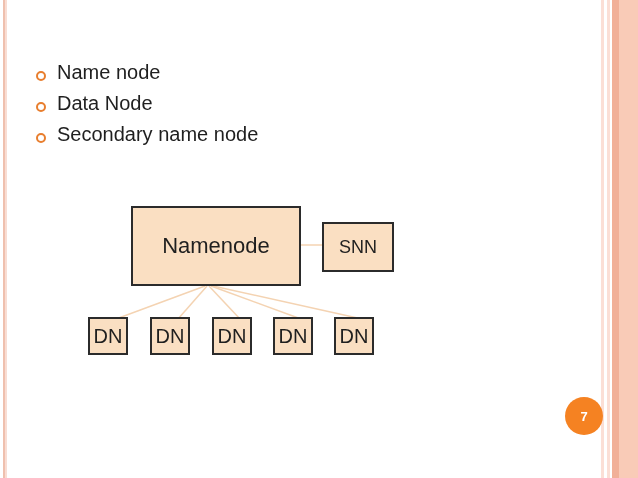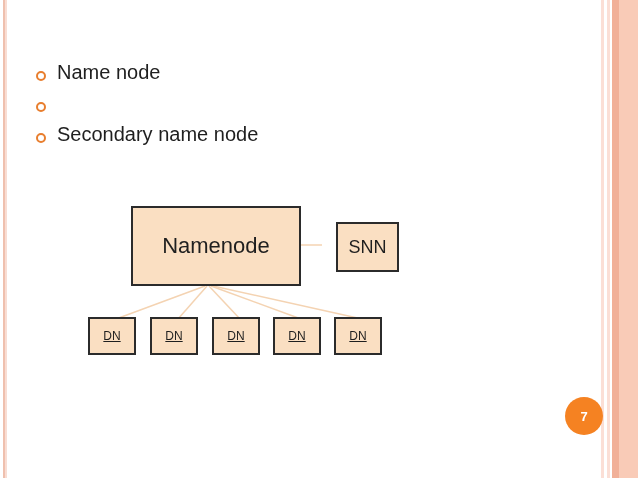--- a/index.html
+++ b/index.html
@@ -36,22 +36,22 @@
 
   
   .edges{position:absolute; left:0; top:0; pointer-events:none;}
   .dbox{
     position:absolute; box-sizing:border-box;
     background:var(--box-fill); border:2px solid var(--box-border);
     display:flex; align-items:center; justify-content:center;
     color:var(--text);
   }
   .namenode{left:131px; top:206px; width:170px; height:80px; font-size:22px;}
-  .snn{left:336px; top:222px; width:63px; height:50px; font-size:18px;}
-  .dn{top:317px; width:48px; height:38px; font-size:12px;text-decoration:underline;}
+  .snn{left:322px; top:222px; width:72px; height:50px; font-size:18px;}
+  .dn{top:317px; width:40px; height:38px; font-size:20px;}
   .dn1{left:88px;} .dn2{left:150px;} .dn3{left:212px;} .dn4{left:273px;} .dn5{left:334px;}
 
   .page-badge{
     position:absolute; left:565px; top:397px; width:38px; height:38px;
     border-radius:50%; background:var(--page-badge);
     display:flex; align-items:center; justify-content:center;
     color:#ffffff; font-size:13px; font-weight:bold;
   }
 </style>
 </head>
@@ -66,20 +66,21 @@
   <div class="stripe stripe-r4"></div>
 
 
   <ul class="bullets">
     <li class="bullet-item">
       <span class="bullet-dot"></span>
       <span>Name node</span>
     </li>
     <li class="bullet-item">
       <span class="bullet-dot"></span>
+      <span>Data Node</span>
     </li>
     <li class="bullet-item">
       <span class="bullet-dot"></span>
       <span>Secondary name node</span>
     </li>
   </ul>
 
   <svg class="edges" width="638" height="478">
     <g stroke="#f4d3b2" stroke-width="1.5" fill="none">
       <line x1="292" y1="245" x2="322" y2="245"></line>

